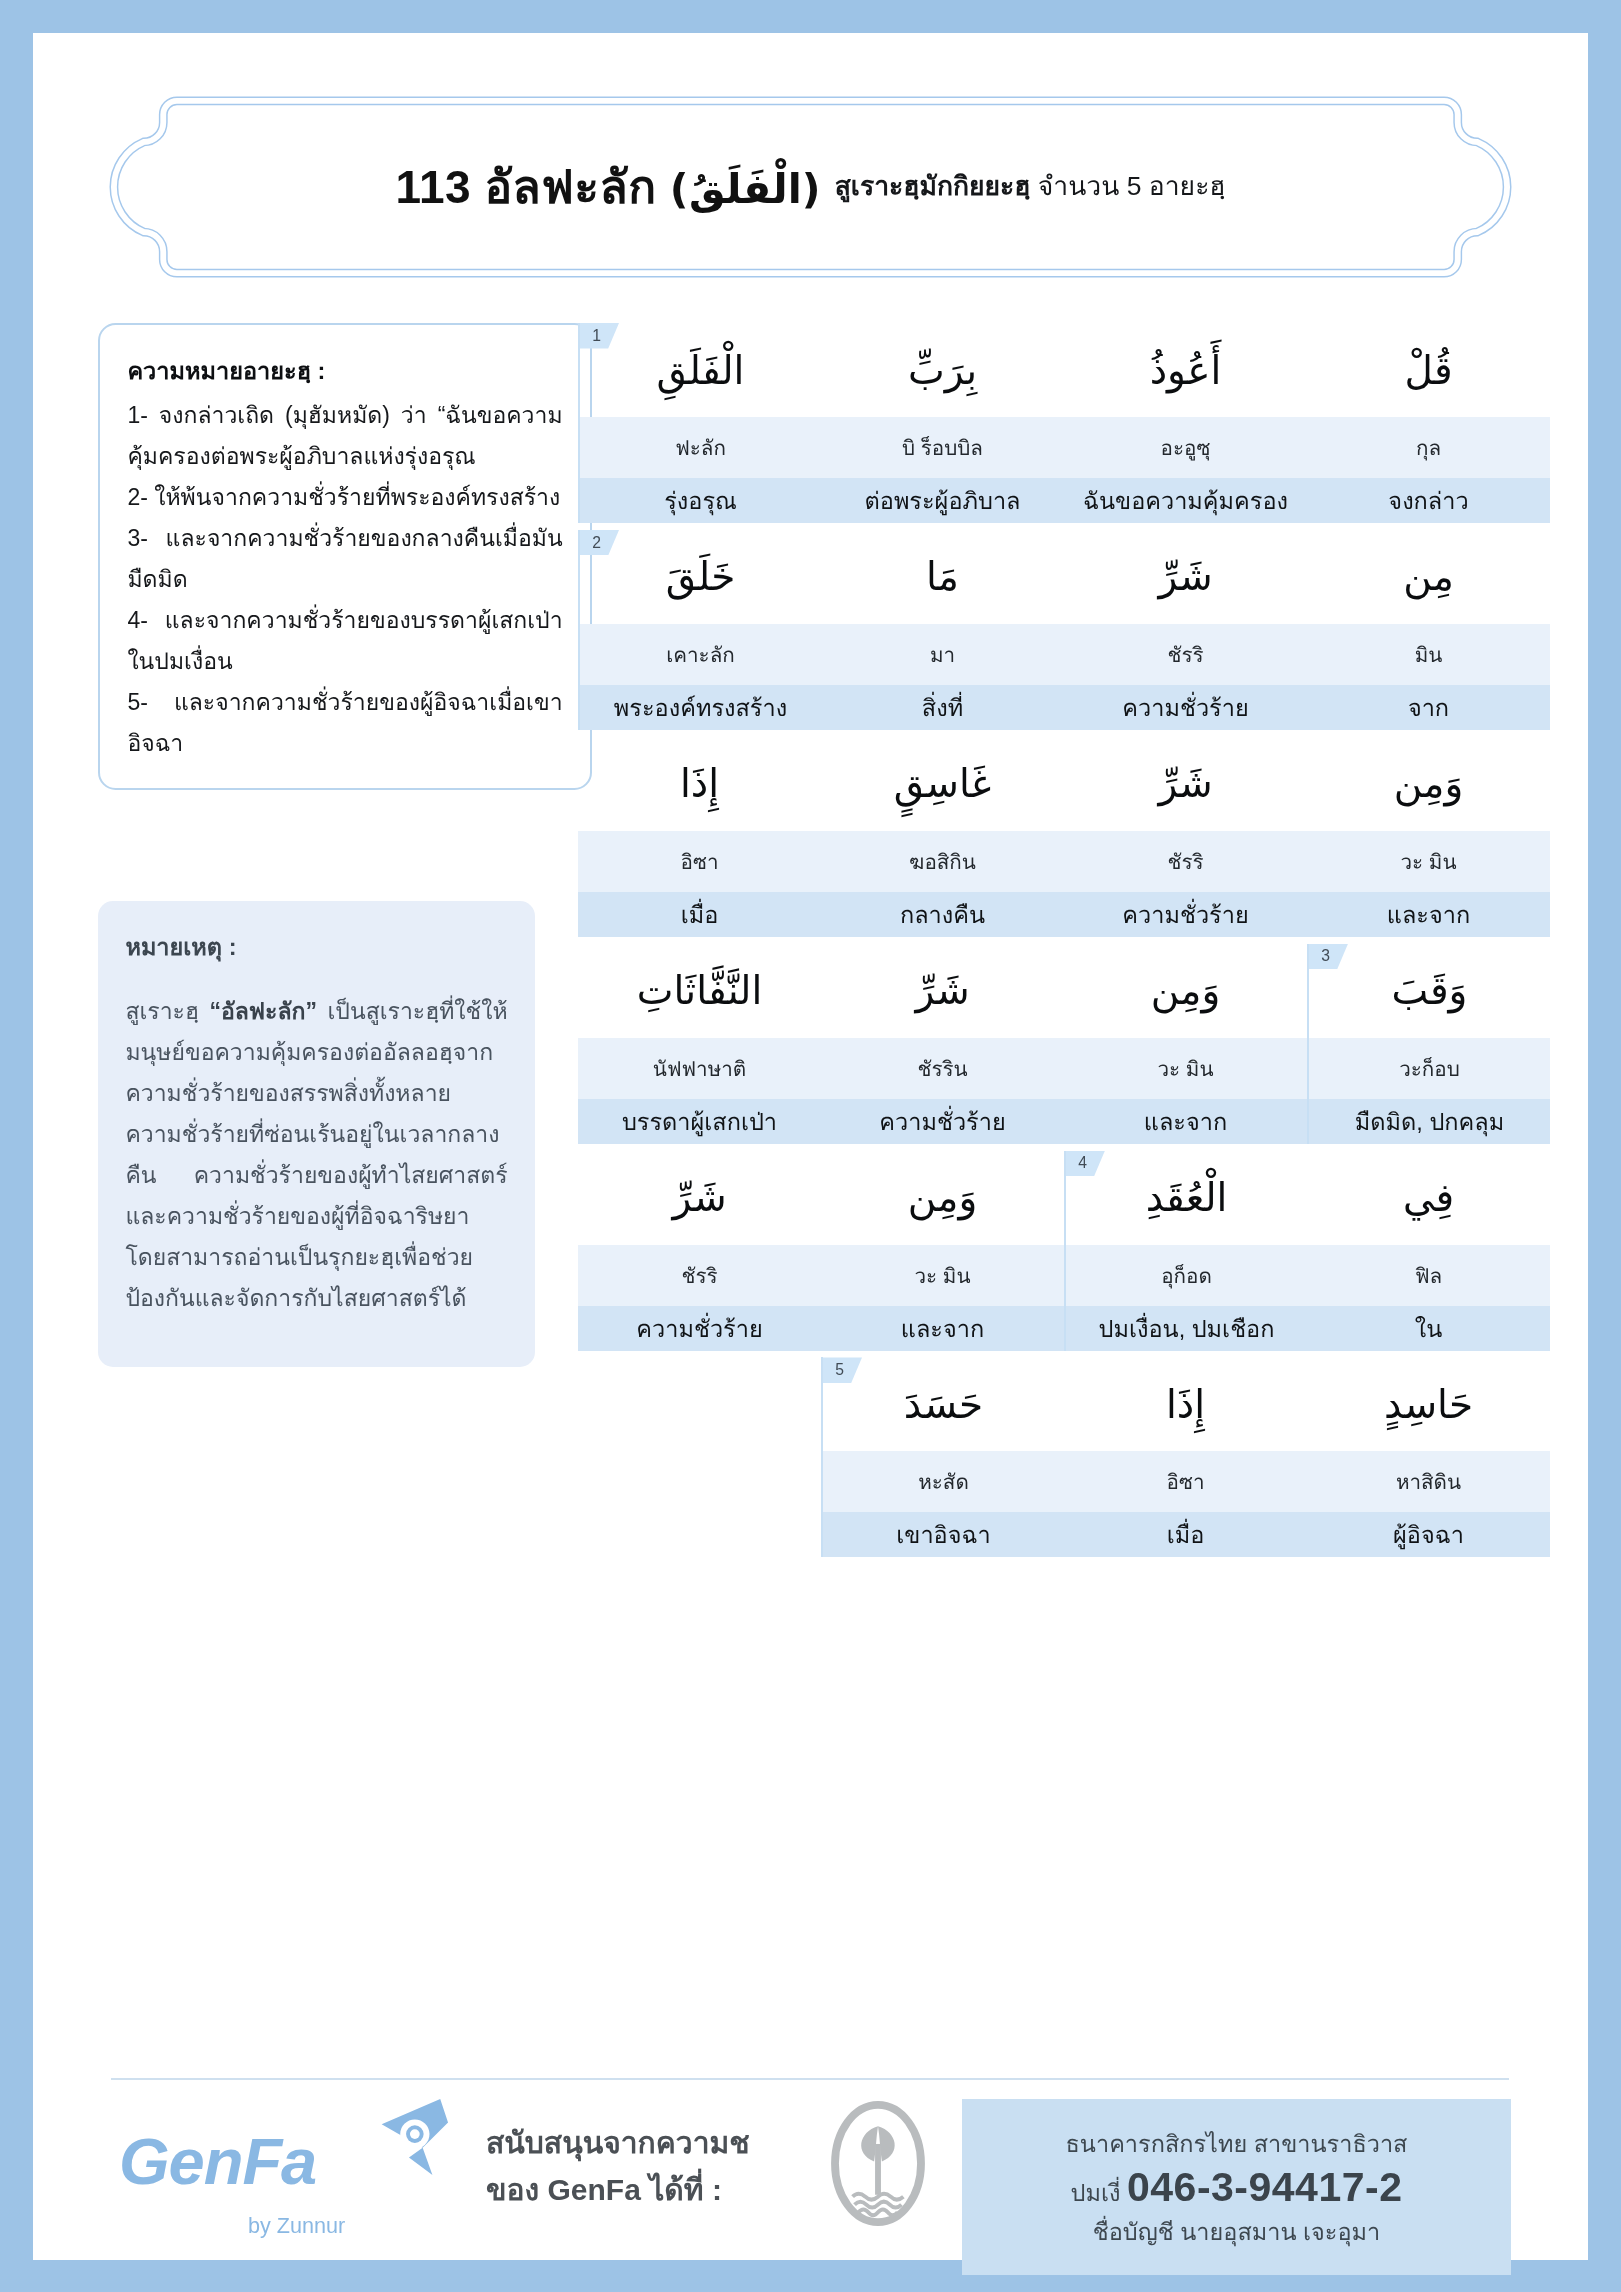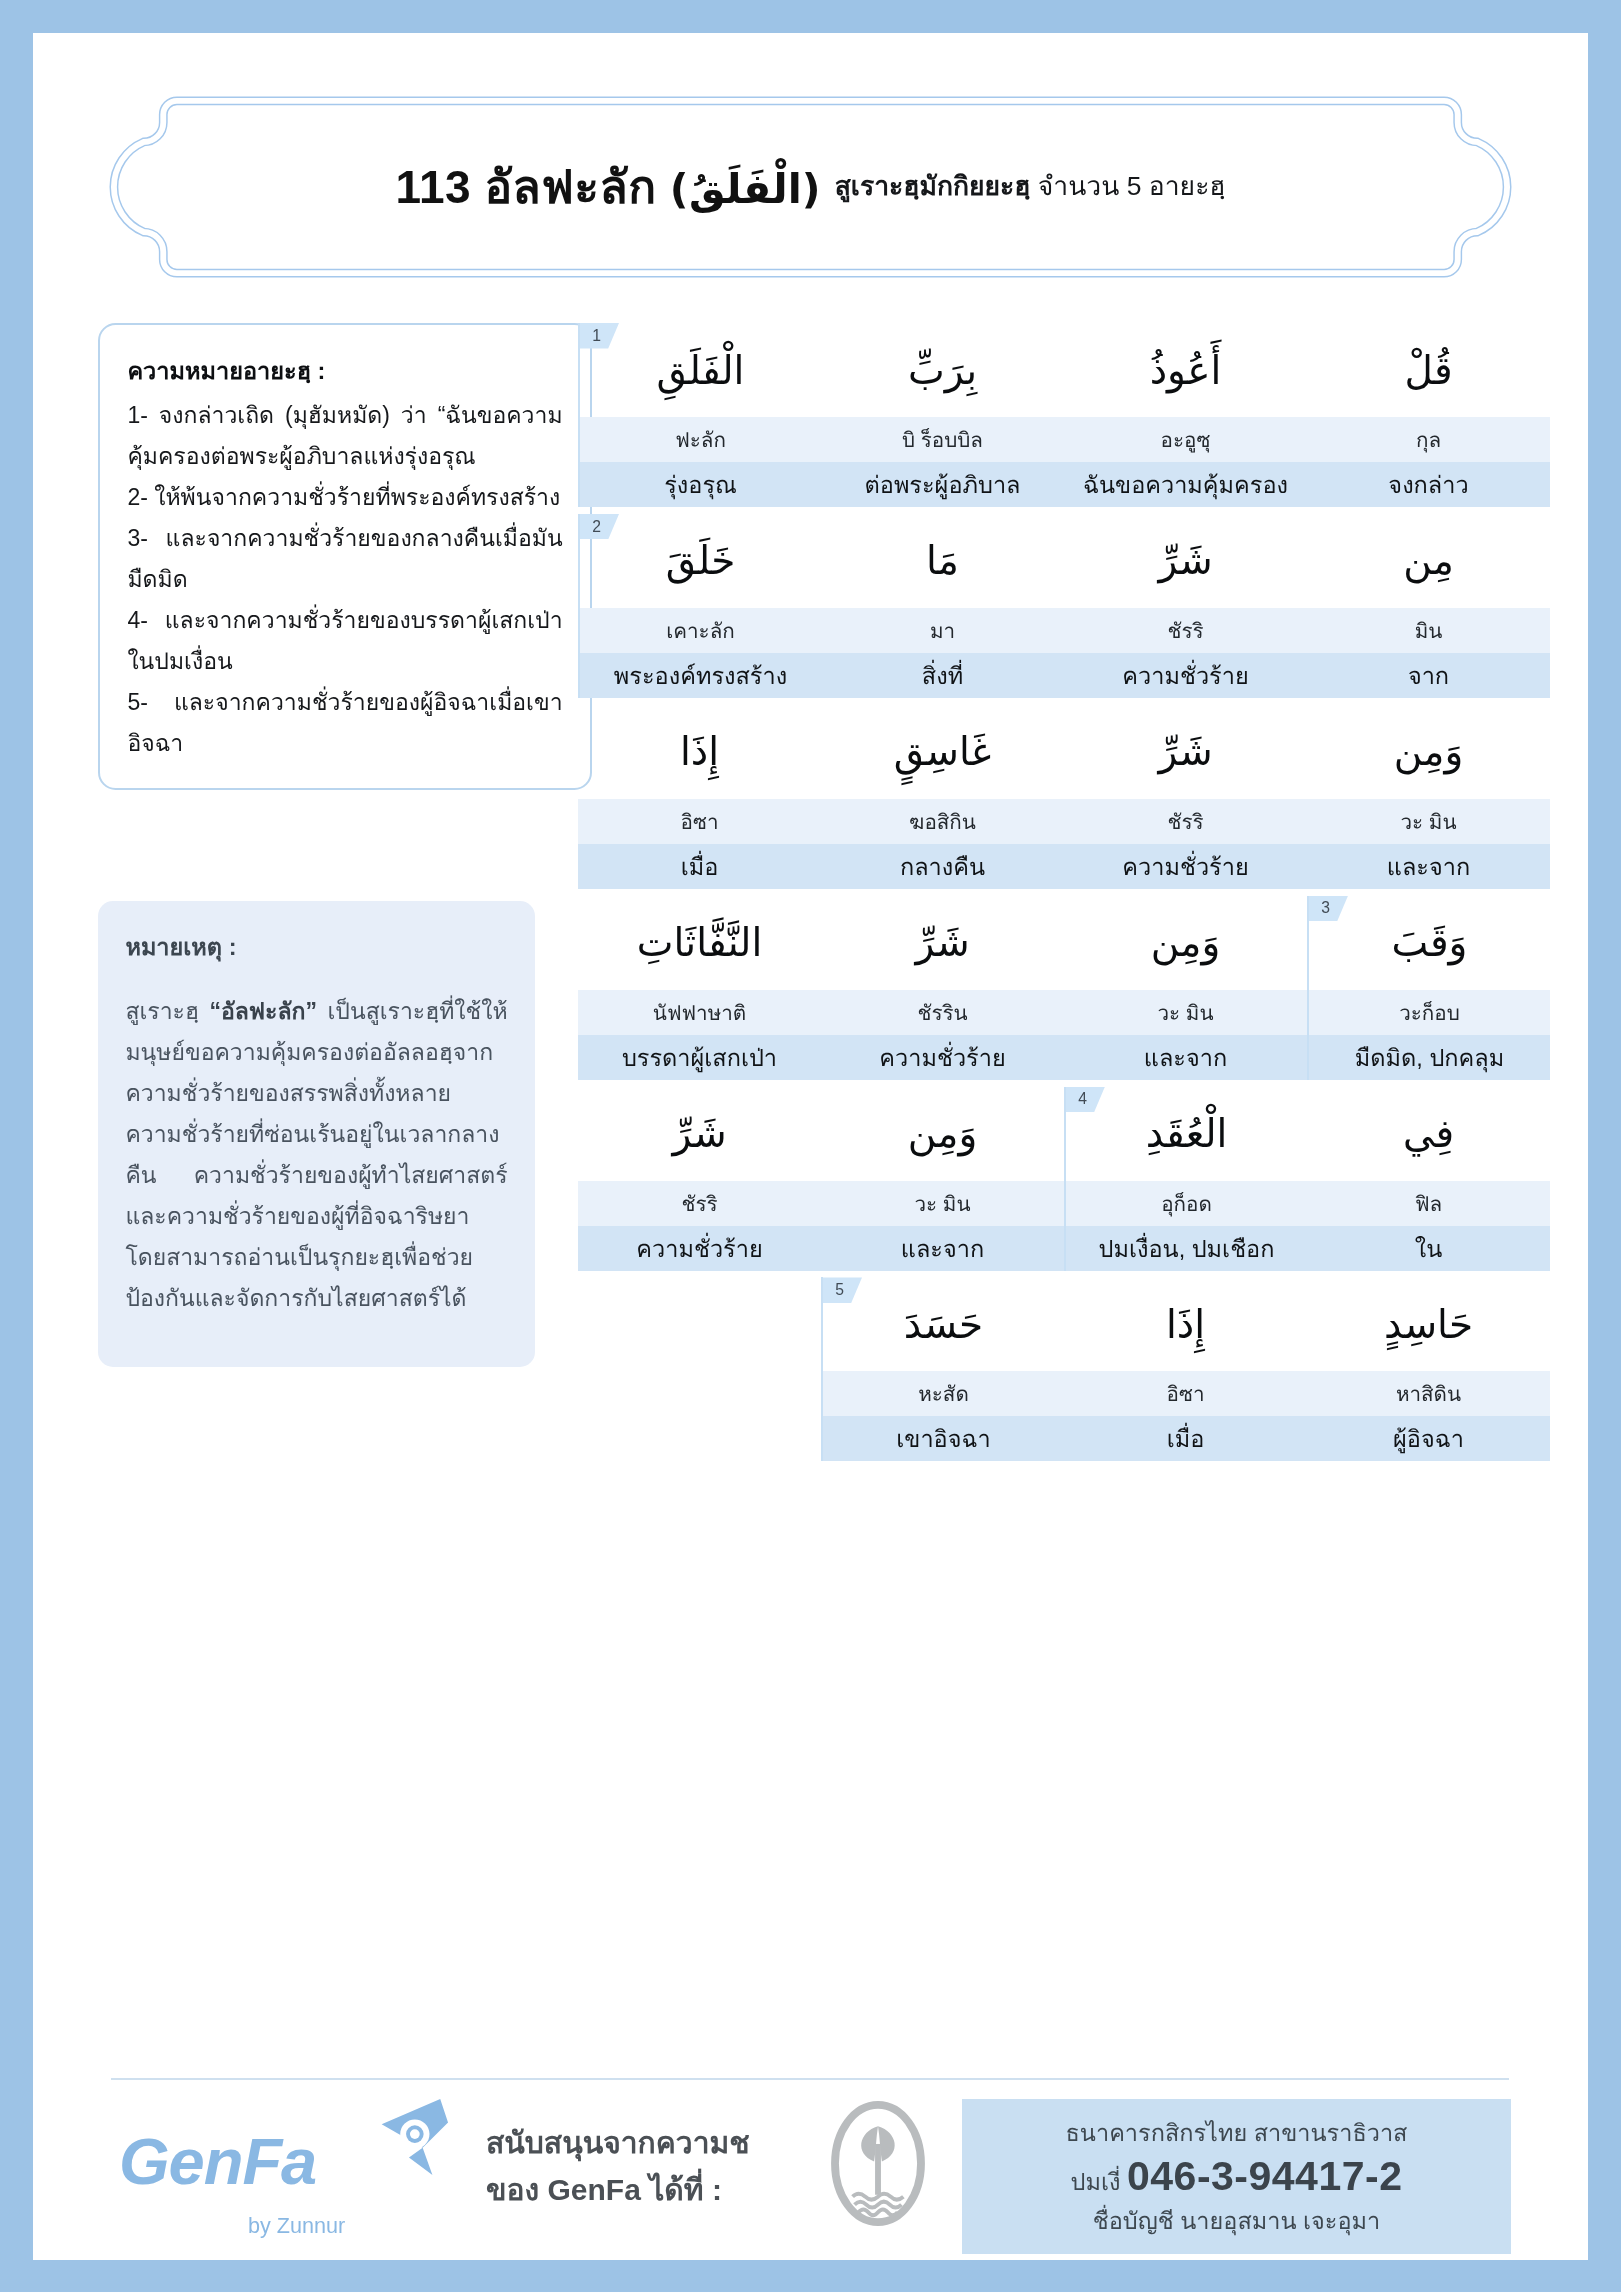--- a/index.html
+++ b/index.html
@@ -43,21 +43,21 @@
 
   
   .grid { position:absolute; left:545px; top:290px; width:972px; }
   .verse-line { display:grid; grid-template-columns:repeat(4,1fr); margin-bottom:6.9px; position:relative; }
   .word-col { position:relative; display:flex; flex-direction:column; }
   .word-col .ar {
     height:94px; display:flex; align-items:center; justify-content:center;
     font-family:"DejaVu Sans",sans-serif; font-size:39px; color:#0b0d0f; direction:rtl;
   }
   .word-col .tl {
-    height:45px; display:flex; align-items:center; justify-content:center;
+    height:61px; display:flex; align-items:center; justify-content:center;
     background:#e9f1fa; font-size:20.6px; color:#23282d;
   }
   .word-col .ts {
     height:45px; display:flex; align-items:center; justify-content:center;
     background:#d2e4f5; font-size:23.5px; color:#101316;
   }
   .word-col.empty .tl, .word-col.empty .ts { background:transparent; }
   .word-col.verse-start { border-left:2px solid #c7dff4; }
   .badge {
     position:absolute; top:0; left:0; width:39px; height:25.5px;
@@ -69,21 +69,21 @@
 
   
   .footer-divider { position:absolute; left:78px; top:2045px; width:1398px; height:2px; background:#cfe0ef; }
   .genfa-logo { position:absolute; left:86px; top:2064px; width:323px; height:147px; }
   .genfa-text { position:absolute; left:0; top:27.4px; font-size:65px; font-weight:bold; font-style:italic; color:#8ab8e3; letter-spacing:-1px; }
   .genfa-sub { position:absolute; left:129px; top:116px; font-size:21.6px; color:#8ab8e3; }
   .genfa-plane { position:absolute; left:245px; top:0; }
   .support-text { position:absolute; left:453px; top:2086px; font-size:30px; font-weight:bold; color:#4b5055; line-height:47px; }
   .bank-icon { position:absolute; left:796px; top:2066px; }
   .bank-box {
-    position:absolute; left:929px; top:2066px; width:549px; height:155px; box-sizing:border-box;
+    position:absolute; left:929px; top:2066px; width:549px; height:176px; box-sizing:border-box;
     background:#c9dff2; color:#3d474f; text-align:center;
     display:flex; flex-direction:column; justify-content:center; gap:2px;align-items:center;
   }
   .bank-line1 { font-size:23.5px; }
   .bank-line2 { font-size:23.5px; }
   .bank-line2 .acct { font-size:41px; font-weight:bold; letter-spacing:0.5px; color:#3b444c; }
   .bank-line3 { font-size:23.5px; }
 </style>
 </head>
 <body>

